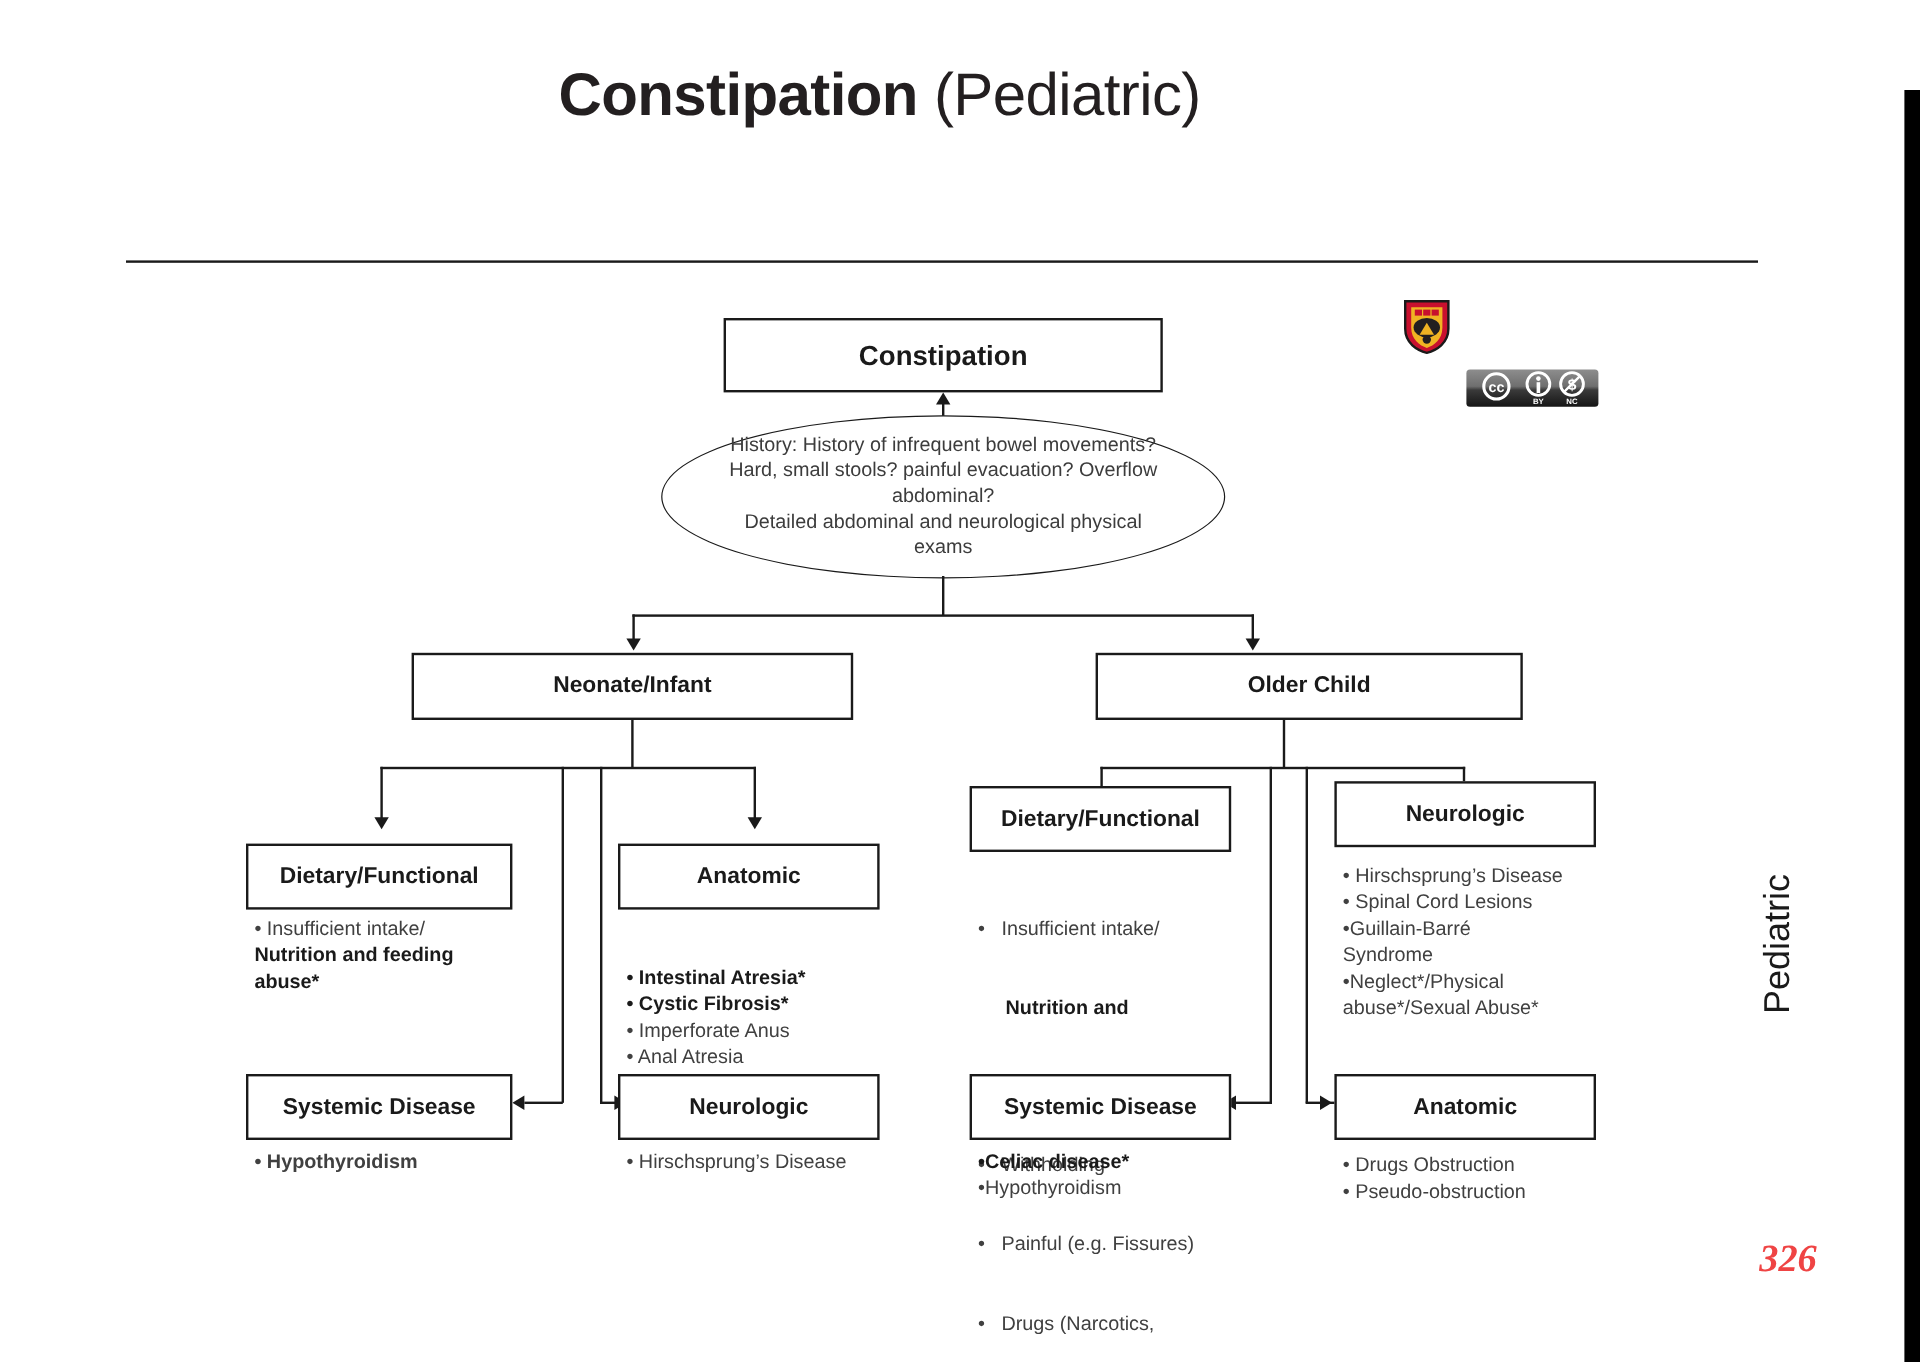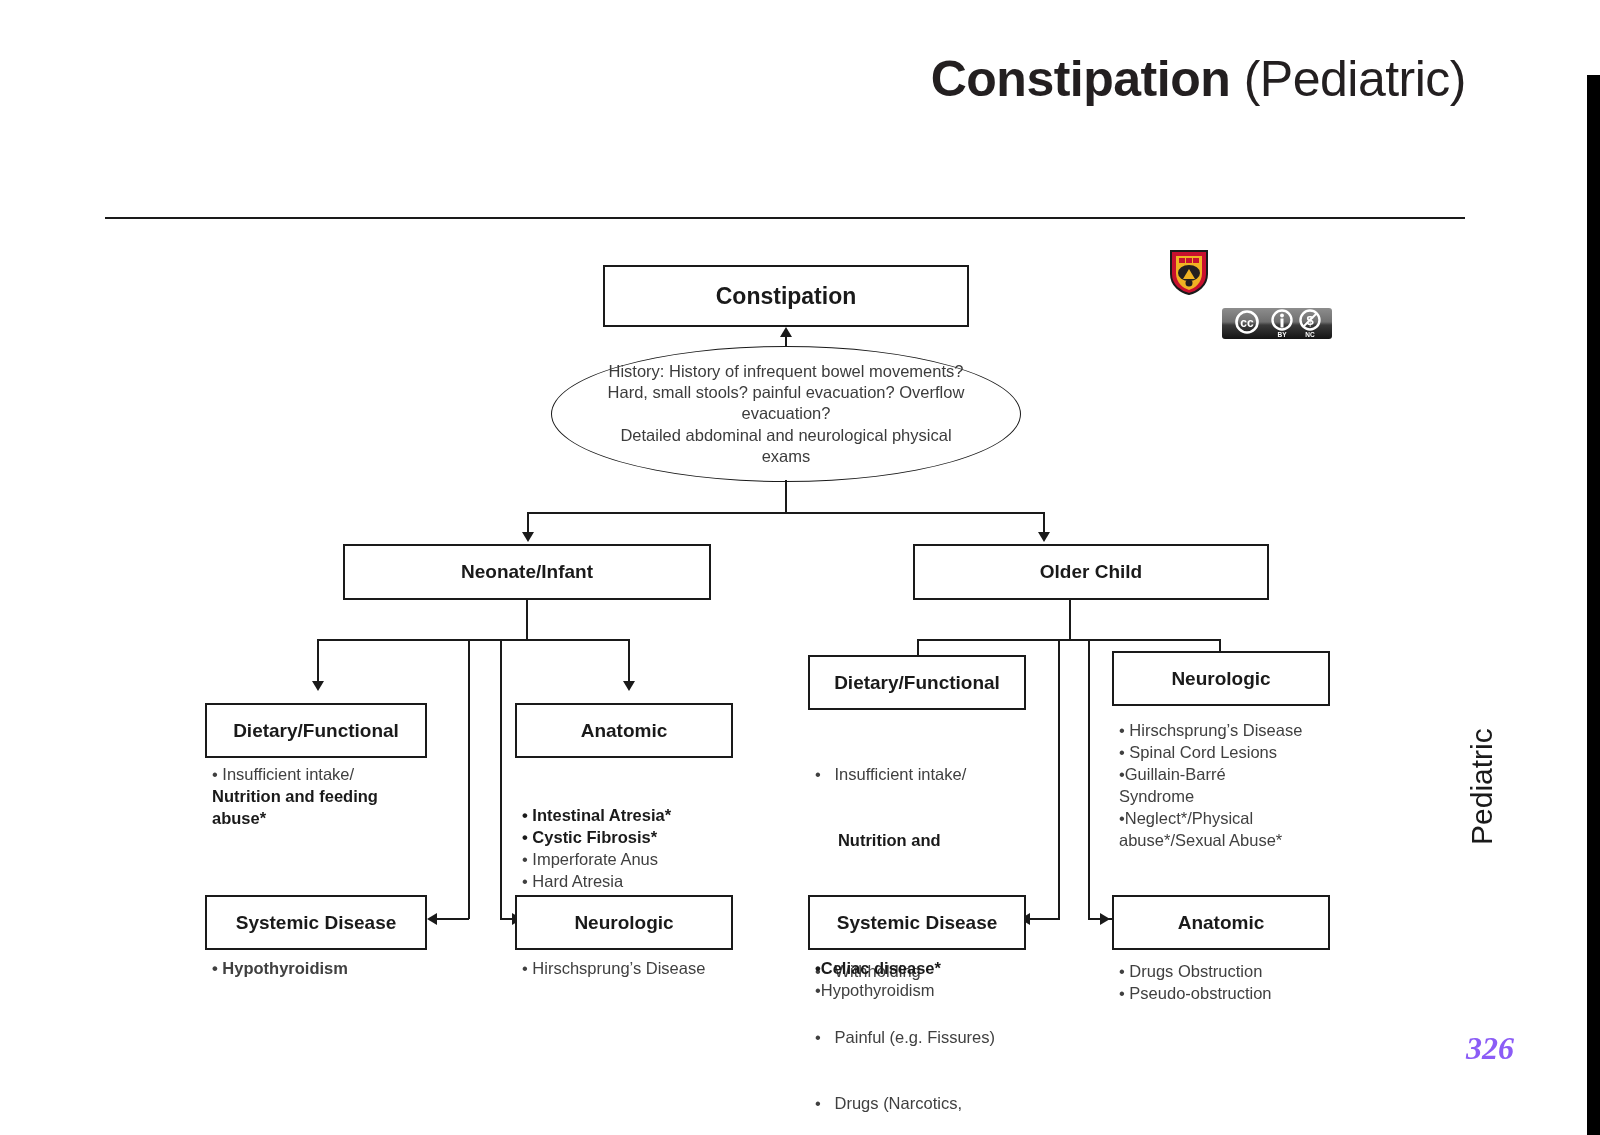--- a/index.html
+++ b/index.html
@@ -10,21 +10,21 @@
     font-family:"Liberation Sans", sans-serif;
     color:#231f20;
     position:relative;
     overflow:hidden;
   }
   .page{position:absolute;left:0;top:0;width:1600px;height:1135px;}
 
   
   .title{
     position:absolute;left:0;top:52px;width:1466px;
-    text-align:right;
+    text-align:center;
     font-size:50px;line-height:1.1;
     letter-spacing:-0.5px;
     white-space:nowrap;
   }
   .title .b{font-weight:700;}
   .title .n{font-weight:400;}
   .hrule{
     position:absolute;left:105px;top:217px;width:1360px;height:0;
     border-top:2px solid #1a1a1a;
   }
@@ -40,21 +40,21 @@
     width:200px;height:40px;
     font-size:30px;line-height:40px;color:#1a1a1a;
     transform:rotate(-90deg);
     transform-origin:left top;
     white-space:nowrap;
     text-align:left;
   }
   .pagenum{
     position:absolute;left:1466px;top:1030px;
     font-family:"Liberation Serif", serif;
-    font-style:italic;font-weight:700;font-size:32px;color:#8b5cf6;
+    font-style:italic;font-weight:700;font-size:32px;color:#ef4444;
   }
 
   
   .logo-wrap{position:absolute;left:1168px;top:248px;width:200px;height:50px;}
   .logo-text{
     position:absolute;left:48px;top:0px;width:150px;height:50px;
     line-height:1.0;
   }
   .logo-text .l1{display:block;font-size:14.5px;font-weight:700;letter-spacing:1.2px;color:#1a1a1a;}
   .logo-text .l2{display:block;font-size:26px;font-weight:700;letter-spacing:0.2px;color:#1a1a1a;margin-top:1px;}
@@ -160,21 +160,21 @@
     <span>Constipation</span>
   </div>
 
   <div class="ln v" style="left:785px;top:336px;height:22px;"></div>
   <div class="arw up" style="left:780px;top:327px;"></div>
 
   <div class="ellipse" style="left:551px;top:346px;width:470px;height:136px;">
     <div>
       <span class="li">History: History of infrequent bowel movements?</span><br>
       <span class="li">Hard, small stools? painful evacuation? Overflow</span><br>
-      <span class="li">evacuation?</span><br>
+      <span class="li">abdominal?</span><br>
       <span class="li">Detailed abdominal and neurological physical</span><br>
       <span class="li">exams</span>
     </div>
   </div>
 
   <div class="ln v" style="left:785px;top:480px;height:33px;"></div>
   <div class="ln h" style="left:527px;top:512px;width:518px;"></div>
   <div class="ln v" style="left:527px;top:512px;height:27px;"></div>
   <div class="arw down" style="left:522px;top:532px;"></div>
   <div class="ln v" style="left:1043px;top:512px;height:27px;"></div>
@@ -211,21 +211,21 @@
     <span class="li bold">abuse*</span>
   </div>
 
   <div class="node t3" style="left:515px;top:703px;width:218px;height:55px;">
     <span>Anatomic</span>
   </div>
   <div class="bullets" style="left:522px;top:767px;width:225px;margin-top:38px;">
     <span class="li bold">• Intestinal Atresia*</span>
     <span class="li bold">• Cystic Fibrosis*</span>
     <span class="li">• Imperforate Anus</span>
-    <span class="li">• Hard Atresia</span>
+    <span class="li">• Anal Atresia</span>
     <span class="li">• Intestinal Stenosis</span>
   </div>
 
   <div class="node t3" style="left:205px;top:895px;width:222px;height:55px;">
     <span>Systemic Disease</span>
   </div>
   <div class="bullets" style="left:212px;top:958px;width:225px;font-weight:bold;">
     <span class="li">• Hypothyroidism</span>
   </div>
 

